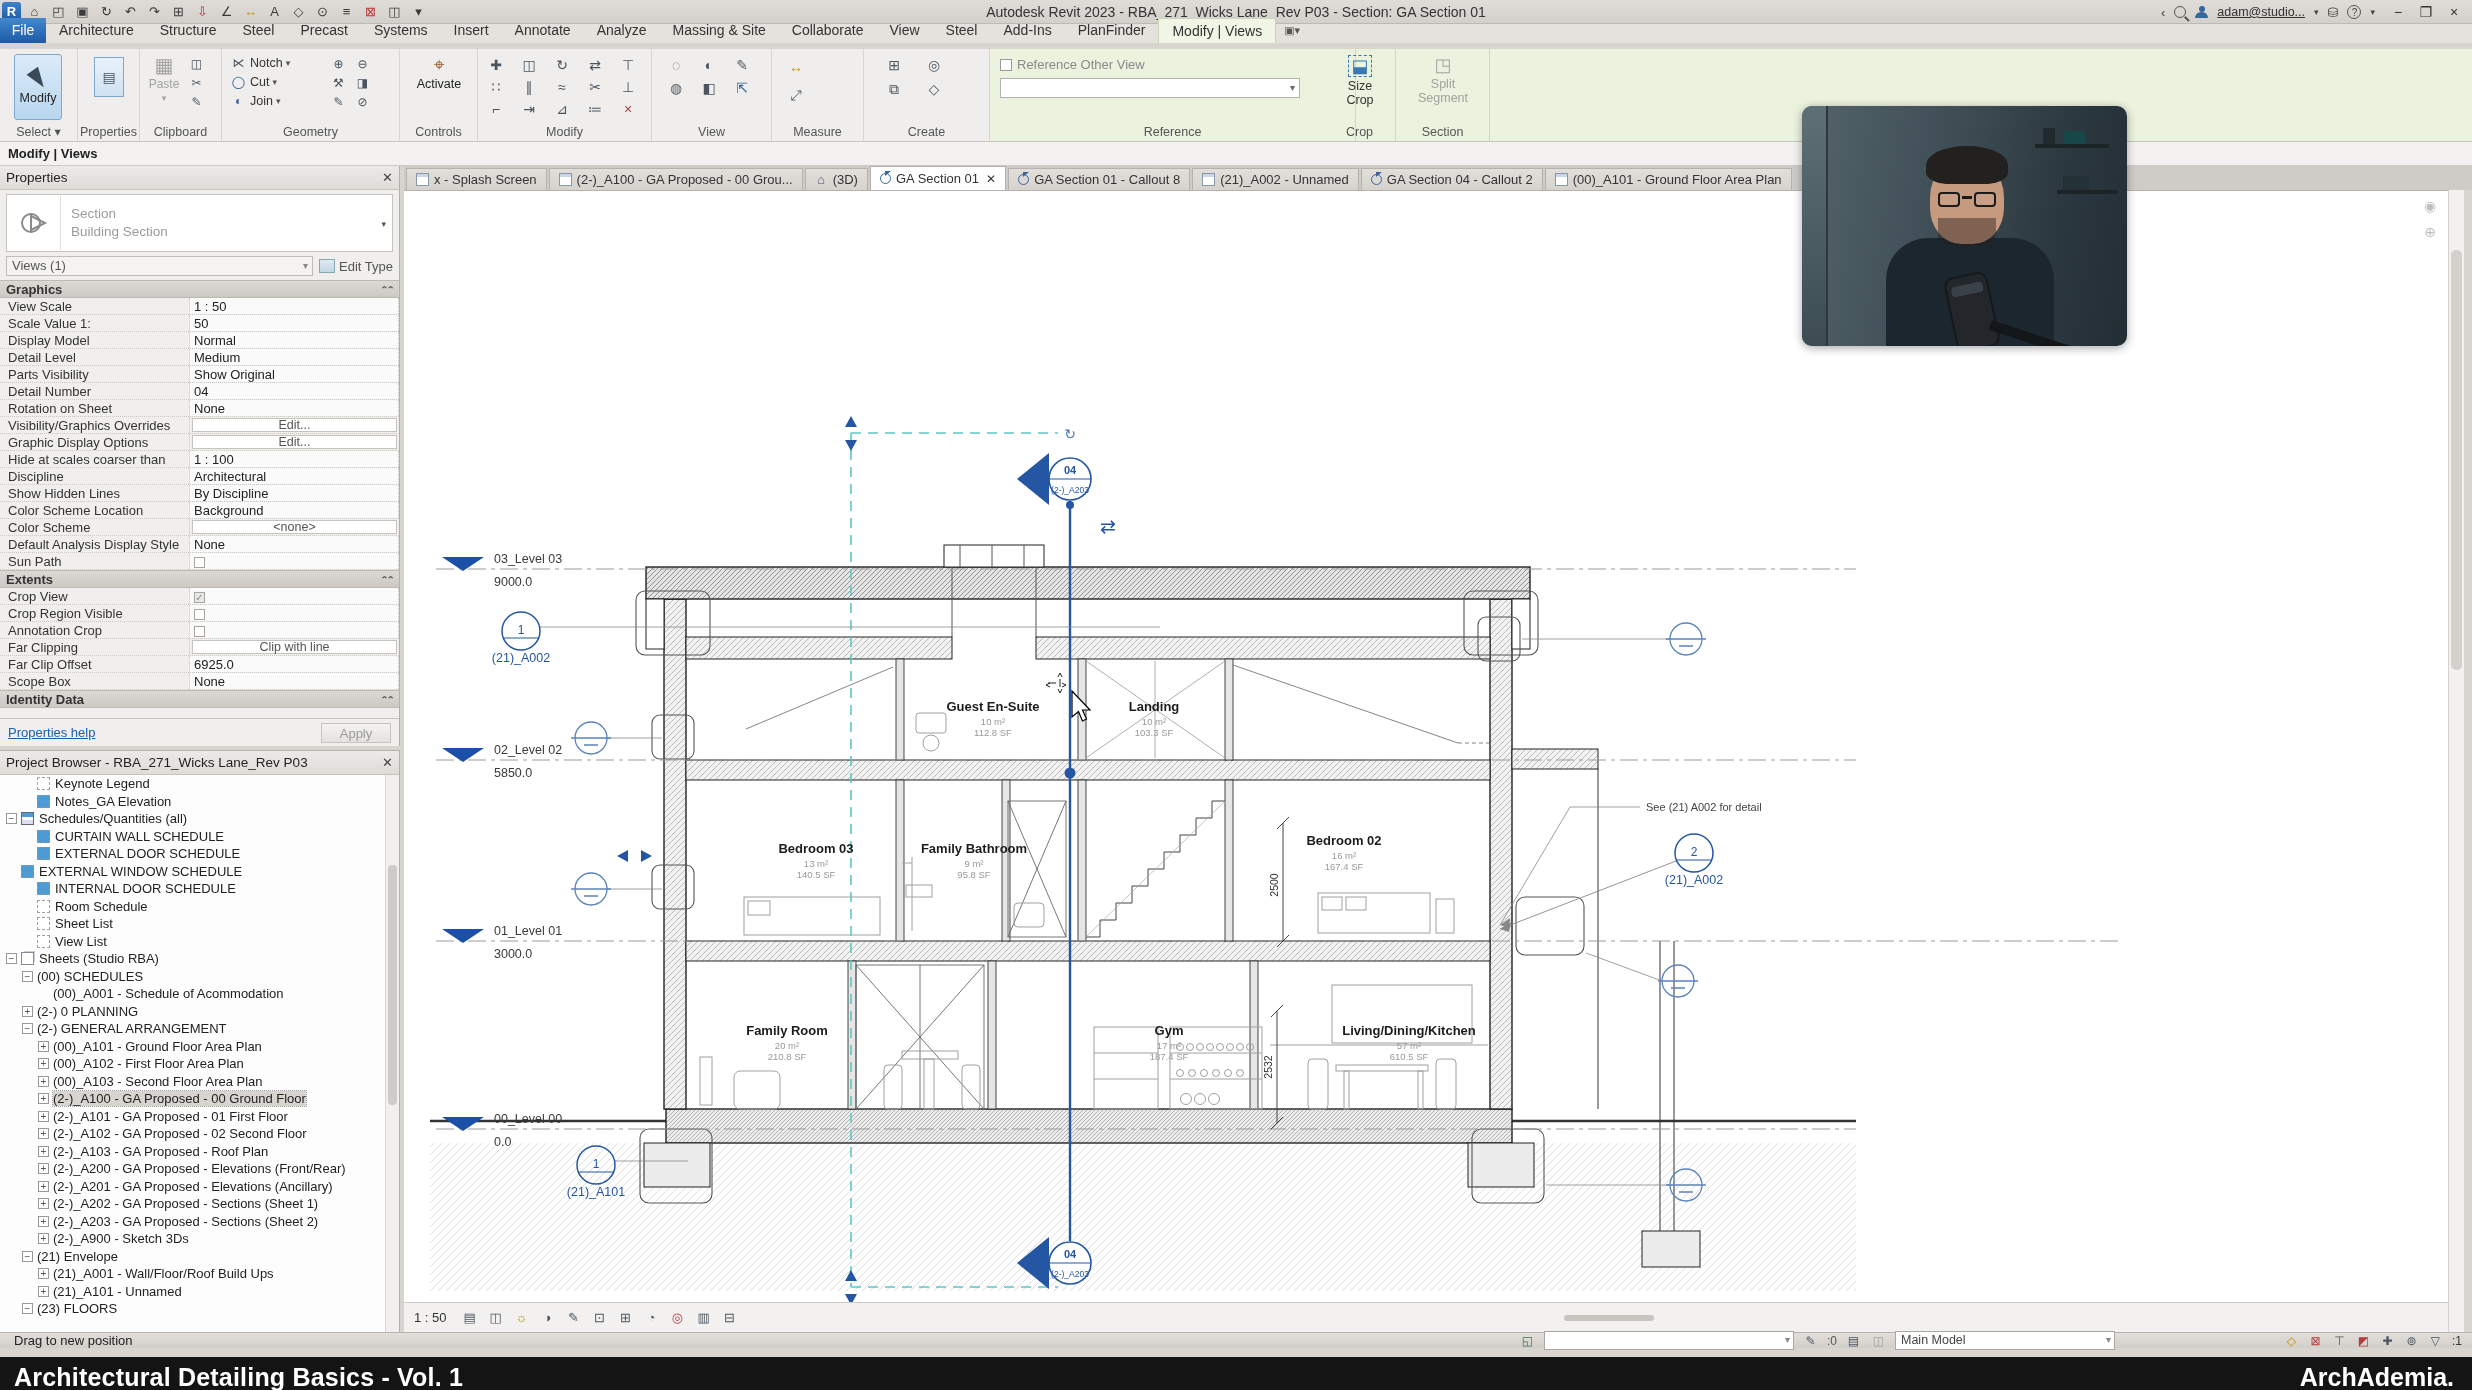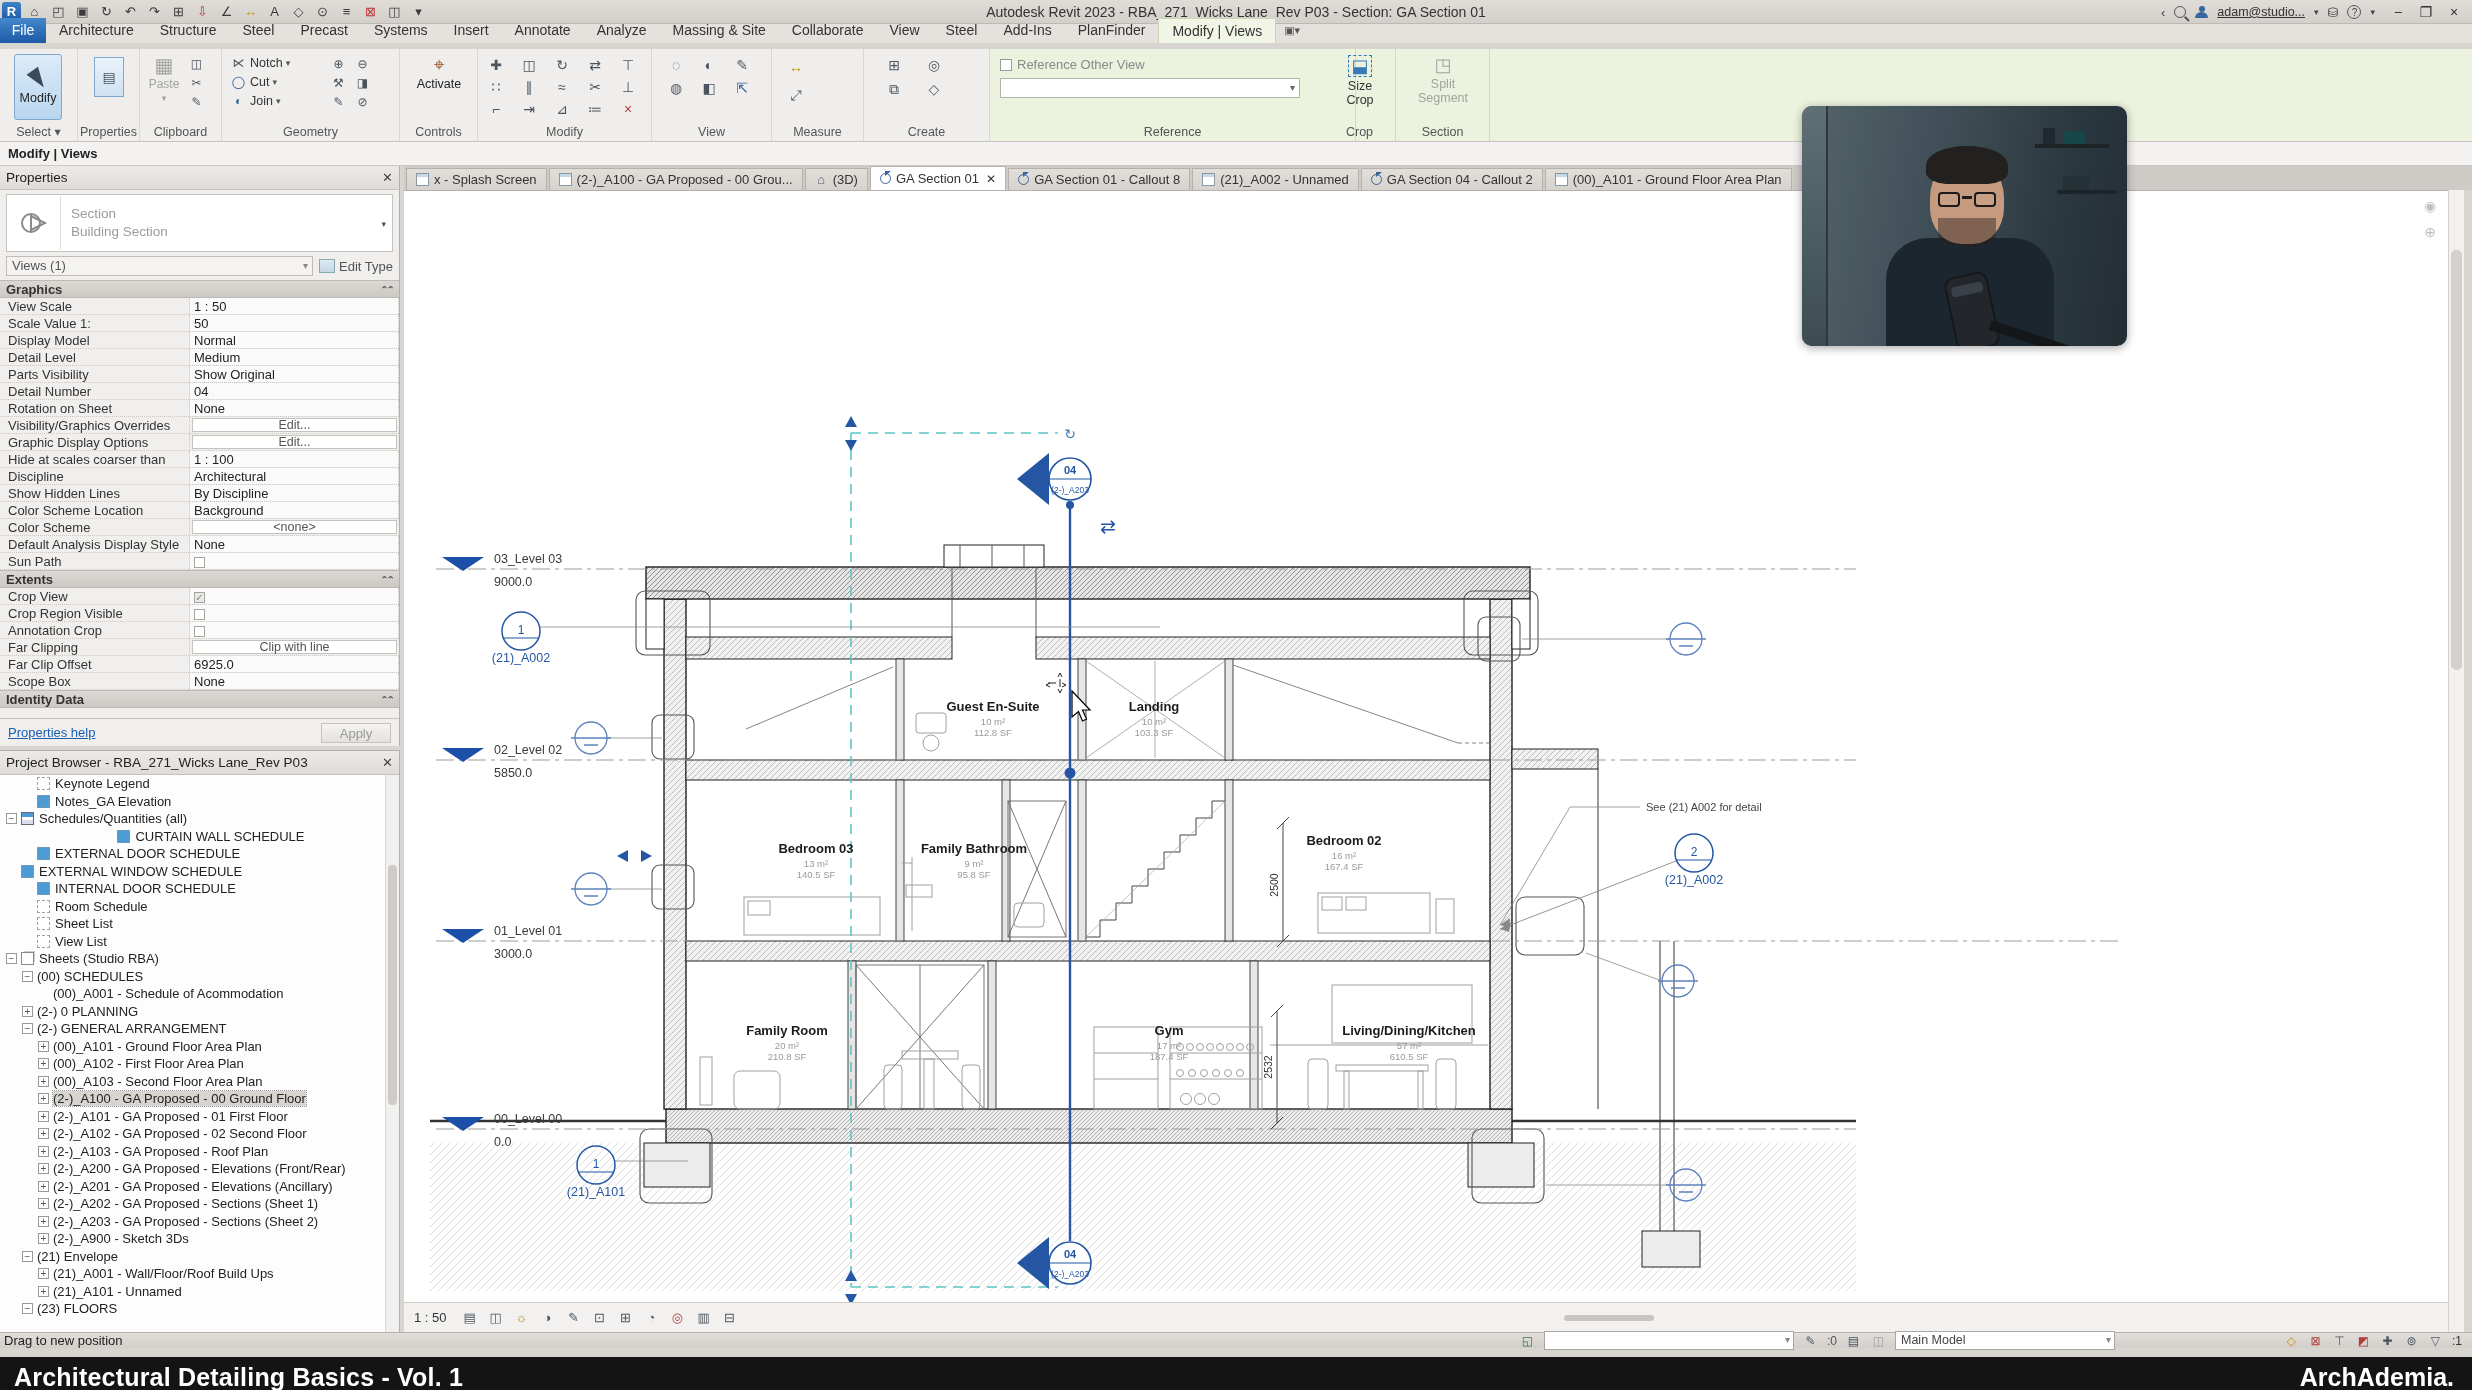--- a/index.html
+++ b/index.html
@@ -110,21 +110,21 @@
   #vscroll { position:absolute; left:2448px; top:190px; width:16px; height:1142px; background:#f2f1ef; border-left:1px solid #d5d2ce; }
   #vthumb { position:absolute; left:2px; width:11px; top:60px; height:420px; background:#d4d1cd; border-radius:5px; }
   #navicons { position:absolute; left:2420px; top:196px; display:flex; flex-direction:column; gap:6px; opacity:.55; }
   #bottombar { position:absolute; left:404px; top:1302px; width:2044px; height:30px; background:#f2f1ef; border-top:1px solid #d0cdc9; display:flex; align-items:center; }
   #vcb { display:flex; align-items:center; gap:8px; padding-left:10px; }
   #vcb .scale { font-size:13px; color:#333; margin-right:6px; }
   #vcb .ic { width:18px; height:18px; font-size:13px; }
   #hthumb { position:absolute; left:1160px; top:12px; width:90px; height:6px; background:#c8c5c1; border-radius:3px; }
 
   
-  #statusbar { position:absolute; left:0; top:1332px; width:2472px; height:16px; background:linear-gradient(#e2dfdb,#d2cfcb); border-top:1px solid #b5b2ae; display:flex; align-items:center; font-size:13px; color:#222; }
+  #statusbar { position:absolute; left:0; top:1332px; width:2472px; height:16px; background:linear-gradient(#e2dfdb,#d2cfcb); border-top:1px solid #b5b2ae; display:flex; align-items:center; font-size:13px; color:#222;padding-left:10px; }
   #statusbar .hint { padding-left:4px; }
   #sb-right { margin-left:auto; display:flex; align-items:center; gap:8px; padding-right:10px; }
   .sb-combo { height:19px; background:#fff; border:1px solid #aaa7a3; font-size:12.5px; color:#444; padding:1px 16px 0 5px; position:relative; }
   .sb-combo:after { content:"▾"; position:absolute; right:3px; top:2px; font-size:10px; color:#888; }
   #footer { position:absolute; left:0; top:1357px; width:2472px; height:40px; background:#141414; color:#fff; display:flex; align-items:center; }
   #footer .course { margin-left:14px; font-size:25px; font-weight:bold; letter-spacing:.2px; }
   #footer .brand { margin-left:auto; margin-right:18px; font-size:25px; font-weight:bold; }
 
   
   #webcam { position:absolute; left:1802px; top:106px; width:325px; height:240px; border-radius:10px; overflow:hidden; background:linear-gradient(100deg,#54646a 0%,#43525a 35%,#2c3840 75%,#222d34 100%); z-index:60; box-shadow:0 2px 10px rgba(0,0,0,.35); }
@@ -517,21 +517,21 @@
       <div class="trow" style="padding-left: 22px;">
         <span class="spacer"></span>
         <span class="ticon vb"></span>
         <span class="tlabel">Notes_GA Elevation</span>
       </div>
       <div class="trow" style="padding-left: 6px;">
         <span class="exp">−</span>
         <span class="ticon tb"></span>
         <span class="tlabel">Schedules/Quantities (all)</span>
       </div>
-      <div class="trow" style="padding-left: 22px; justify-content: center;">
+      <div class="trow" style="padding-left: 22px;">
         <span class="spacer"></span>
         <span class="ticon vb"></span>
         <span class="tlabel">CURTAIN WALL SCHEDULE</span>
       </div>
       <div class="trow" style="padding-left: 22px;">
         <span class="spacer"></span>
         <span class="ticon vb"></span>
         <span class="tlabel">EXTERNAL DOOR SCHEDULE</span>
       </div>
       <div class="trow" style="padding-left: 6px;">

